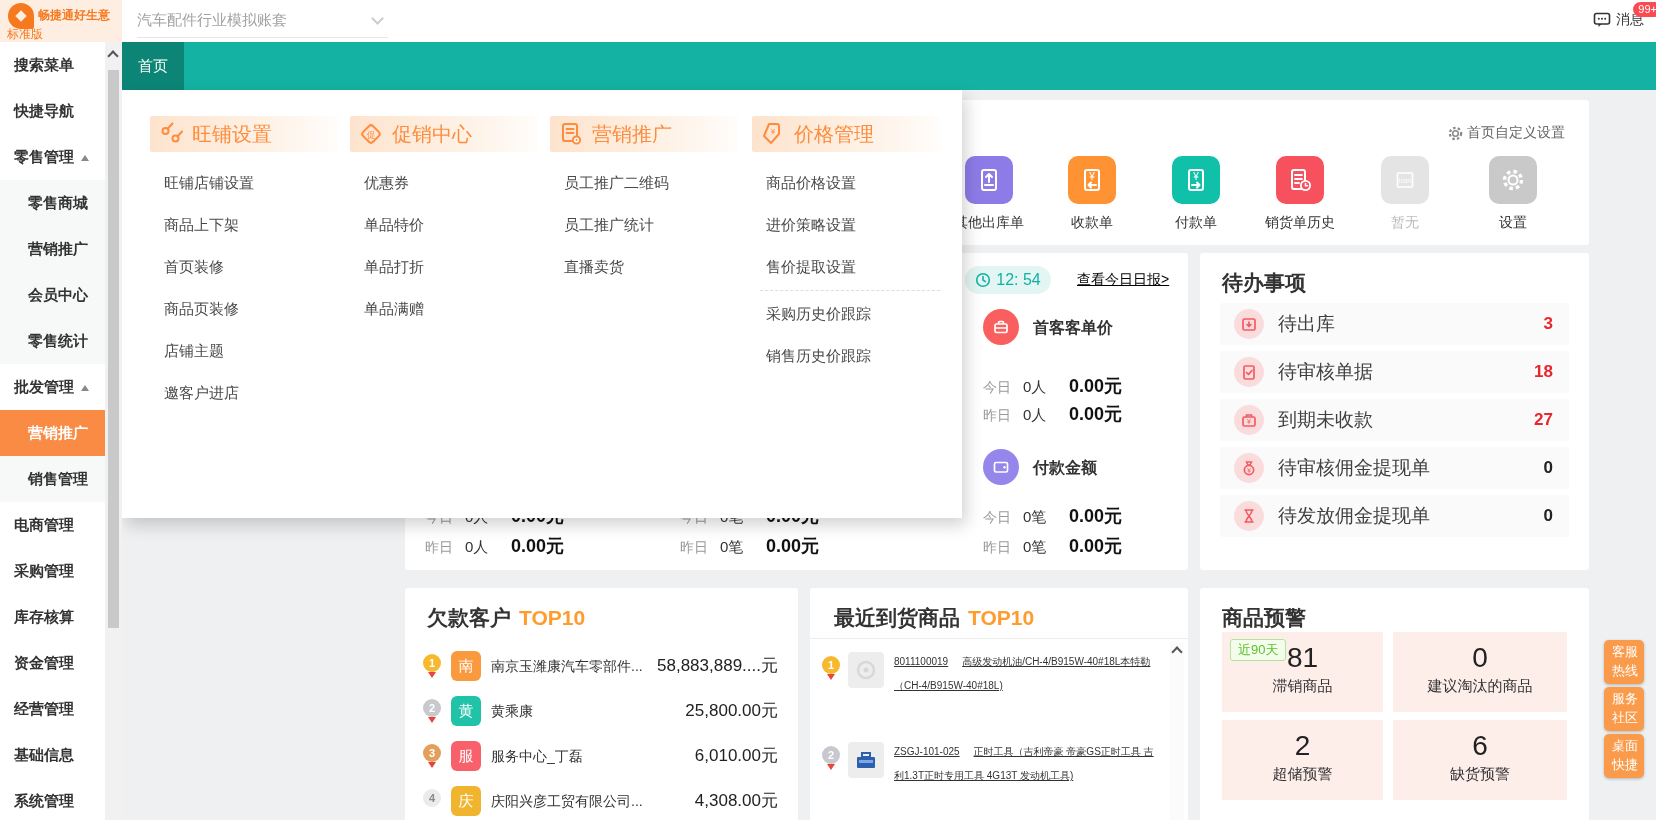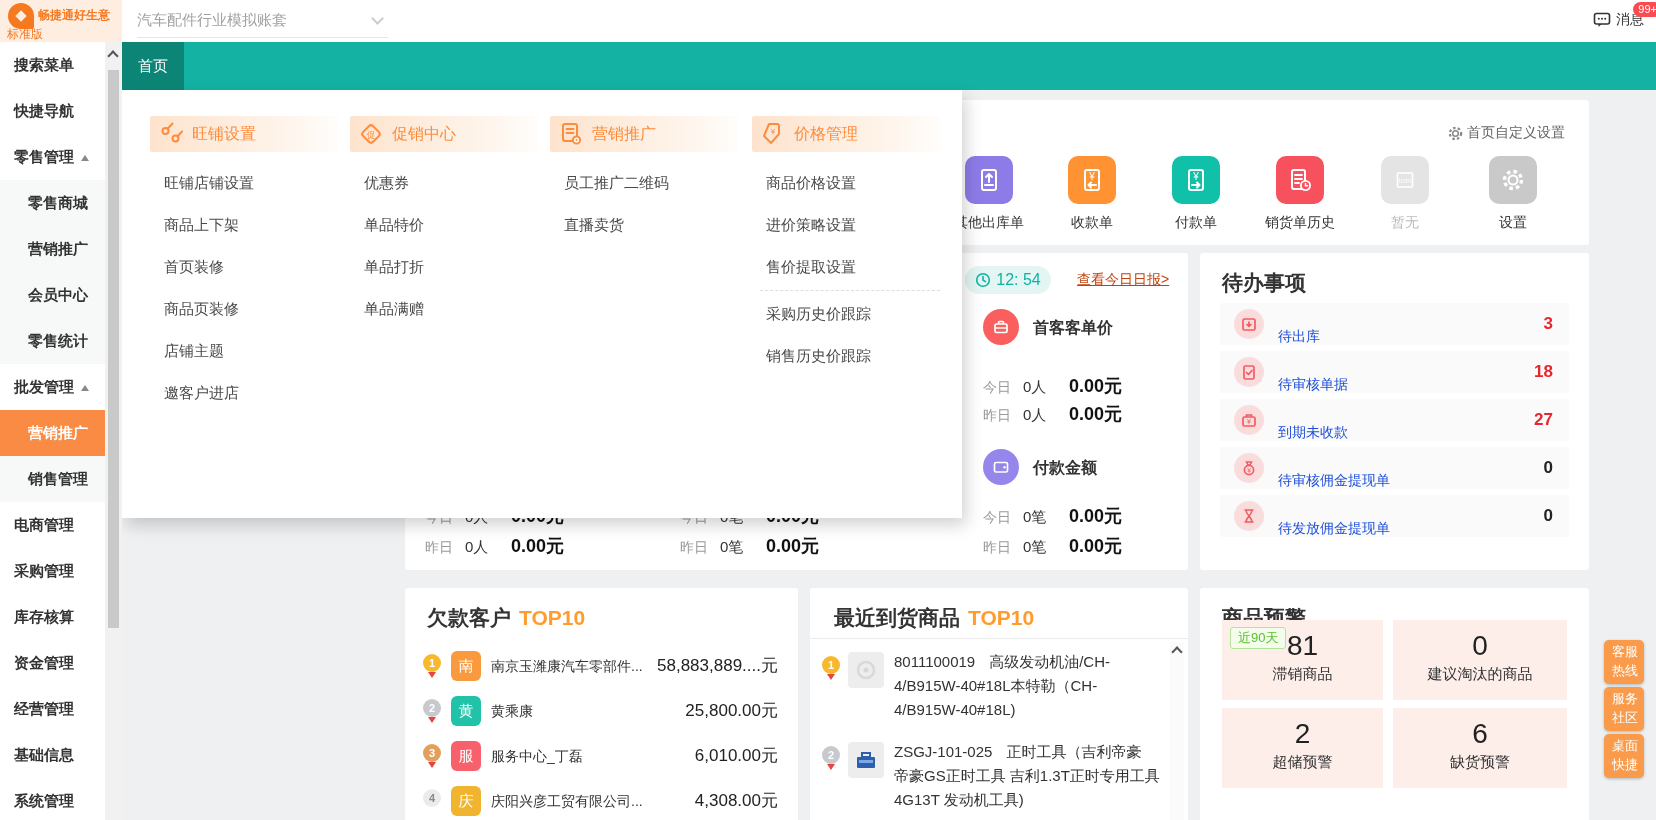--- a/index.html
+++ b/index.html
@@ -55,40 +55,40 @@
   .t-red{background:#f8515e;} .t-light{background:#e4e4e4;} .t-gray{background:#c9c9c9;}
   .sc-label { position:absolute; top:58px; left:50%; transform:translateX(-50%); white-space:nowrap;
               font-size:14px; color:#333; }
   .sc-label.dim { color:#bbb; }
 
   
   .daily-card { left:283px; top:211px; width:783px; height:317px; }
   .time-pill { position:absolute; left:560px; top:13px; width:86px; height:28px; background:#e4f6f3;
                border-radius:14px; display:flex; align-items:center; justify-content:center; gap:5px;
                color:#12b2a2; font-size:16px; }
-  .report-link { position:absolute; left:672px; top:18px; font-size:14px; color:#c2410c;
+  .report-link { position:absolute; left:672px; top:18px; font-size:14px; color:#000000;
                  text-decoration:underline; cursor:pointer; white-space:nowrap; }
   .stat-icon { position:absolute; width:36px; height:36px; border-radius:50%;
                display:flex; align-items:center; justify-content:center; }
   .si-red{background:#fa5f5f;} .si-purple{background:#9486ea;}
   .stat-title { position:absolute; font-size:16px; font-weight:bold; color:#333; }
   .stat-row { position:absolute; display:flex; align-items:baseline; white-space:nowrap; }
   .stat-row .p { width:40px; font-size:14px; color:#999; }
   .stat-row .c { width:46px; font-size:15px; color:#333; }
   .stat-row .a { font-size:18px; font-weight:bold; color:#111; }
 
   
   .todo-card { left:1078px; top:211px; width:389px; height:317px; }
   .card-title { position:absolute; left:22px; top:16px; font-size:21px; font-weight:bold; color:#333; }
   .card-title .tag { color:#ff9c2e; margin-left:8px; font-weight:bold; }
   .todo-row { position:absolute; left:20px; right:20px; height:42px; background:#fafafa;
               border-radius:2px; cursor:pointer; }
   .todo-ico { position:absolute; left:14px; top:6px; width:30px; height:30px; border-radius:50%;
               background:#fbdcdc; display:flex; align-items:center; justify-content:center; }
-  .todo-label { position:absolute; left:58px; top:12px; line-height:42px; font-size:14px; color:#1d4ed8; }
+  .todo-label { position:absolute; left:58px; top:0; line-height:42px; font-size:19px; color:#404040; }
   .todo-val { position:absolute; right:16px; top:0; line-height:42px; font-size:17px; font-weight:bold; color:#222; }
   .todo-val.red { color:#e8262c; }
 
   
   .debtors-card { left:283px; top:546px; width:393px; height:290px; }
   .deb-row { position:absolute; left:16px; right:16px; height:40px; cursor:pointer; }
   .medal { position:relative; width:18px; height:18px; border-radius:50%; color:#fff; font-size:11px;
            font-weight:bold; text-align:center; line-height:18px; }
   .medal::after { content:""; position:absolute; left:5px; bottom:-6px;
            border-left:4px solid transparent; border-right:4px solid transparent; border-top:6px solid #e8453c; }
@@ -101,28 +101,28 @@
   .deb-name { position:absolute; left:70px; top:0; line-height:40px; font-size:14px; color:#333; white-space:nowrap; }
   .deb-amt { position:absolute; right:4px; top:0; line-height:40px; font-size:17px; color:#222; }
 
   
   .arrivals-card { left:688px; top:546px; width:378px; height:290px; }
   .arr-divider { position:absolute; left:0; right:0; top:50px; border-top:1px solid #ececec; }
   .arr-row { position:absolute; left:12px; right:28px; cursor:pointer; }
   .arr-medal { position:absolute; left:0; top:6px; }
   .arr-thumb { position:absolute; left:26px; top:2px; width:36px; height:36px; border-radius:4px;
                background:#ededed; display:flex; align-items:center; justify-content:center; }
-  .arr-text { margin-left:72px; font-size:15px; line-height:24px; color:#333; }
+  .arr-text { margin-left:72px; font-size:10px; line-height:24px; color:#333;text-decoration:underline; }
   .arr-text .code { margin-right:14px; }
   .arr-rail { position:absolute; right:4px; top:54px; bottom:8px; width:14px; background:#fbfbfb; }
   .arr-rail .rail-arrow { border-color:#555; left:3px; top:6px; }
 
   
   .alerts-card { left:1078px; top:546px; width:389px; height:290px; }
-  .alert-grid { position:absolute; left:22px; right:22px; top:32px; display:grid;
+  .alert-grid { position:absolute; left:22px; right:22px; top:44px; display:grid;
                 grid-template-columns:1fr 1.08fr; gap:8px 10px; }
   .alert-cell { position:relative; height:80px; background:#fdeeea; text-align:center; cursor:pointer; }
   .alert-val { font-size:28px; color:#222; margin-top:10px; }
   .alert-label { font-size:15px; color:#333; margin-top:3px; }
   .alert-badge { position:absolute; left:8px; top:7px; font-size:13px; color:#5cc12f; background:#f4fcec;
                  border:1px solid #b4e49a; border-radius:3px; padding:1px 7px; }
 
   
   .edge-tabs { position:absolute; left:1482px; top:598px; width:40px; }
   .edge-tab { width:40px; height:44px; background:#fa9b4b; border-radius:5px; color:#fff; font-size:13px;
@@ -130,21 +130,21 @@
               box-shadow:0 1px 3px rgba(0,0,0,.25); cursor:pointer; }
   .edge-tab span { display:block; width:28px; word-break:break-all; text-align:right; }
 
   
   .megamenu { position:absolute; left:0; top:48px; width:840px; height:428px; background:#fff;
               box-shadow:4px 7px 16px rgba(0,0,0,.18); z-index:60; }
   .menu-col { position:absolute; top:26px; width:188px; }
   .mc1{left:28px;} .mc2{left:228px;} .mc3{left:428px;} .mc4{left:630px;}
   .menu-head { height:36px; display:flex; align-items:center; gap:8px; padding-left:8px;
                background:linear-gradient(90deg,#fde3cd 0%,#fef4ea 70%,#fffdfb 100%); border-radius:2px; }
-  .menu-head .mh-title { font-size:16px; color:#ff8c3c; }
+  .menu-head .mh-title { font-size:20px; color:#ff8c3c; }
   .menu-col ul { list-style:none; margin-top:10px; }
   .menu-col li { height:42px; display:flex; align-items:center; padding-left:14px; font-size:15px;
                  color:#4a4a4a; cursor:pointer; }
   .dash-div { border-top:1px dashed #ddd; margin:2px 0 2px 8px; }
 </style>
 </head>
 <body>
 
 <div class="screen">
 
@@ -534,20 +534,21 @@
           <svg width="26" height="26" viewBox="0 0 26 26">
             <rect x="5" y="3" width="14" height="17" rx="2" fill="none" stroke="#ff8c3c" stroke-width="2"></rect>
             <path d="M8.5 8h7 M8.5 12h7" stroke="#ff8c3c" stroke-width="2" stroke-linecap="round"></path>
             <circle cx="18.5" cy="19" r="3.6" fill="#fff" stroke="#ff8c3c" stroke-width="2"></circle>
             <circle cx="18.5" cy="19" r="1" fill="#ff8c3c"></circle>
           </svg>
           <span class="mh-title">营销推广</span>
         </div>
         <ul>
           <li>员工推广二维码</li>
+          <li>员工推广统计</li>
           <li>直播卖货</li>
         </ul>
       </div>
       <div class="menu-col mc4">
         <div class="menu-head">
           <svg width="26" height="26" viewBox="0 0 26 26">
             <path d="M9 3h8a2 2 0 0 1 2 2v8l-8 9-7-7z" fill="none" stroke="#ff8c3c" stroke-width="2" stroke-linejoin="round"></path>
             <text x="13" y="12.5" font-size="8" fill="#ff8c3c" text-anchor="middle">¥</text>
           </svg>
           <span class="mh-title">价格管理</span>

